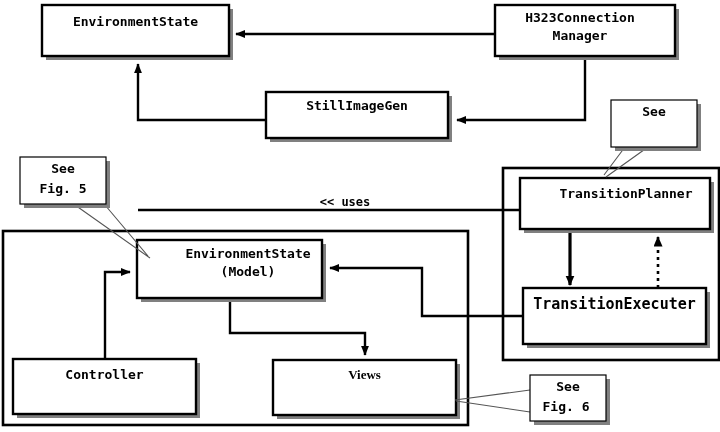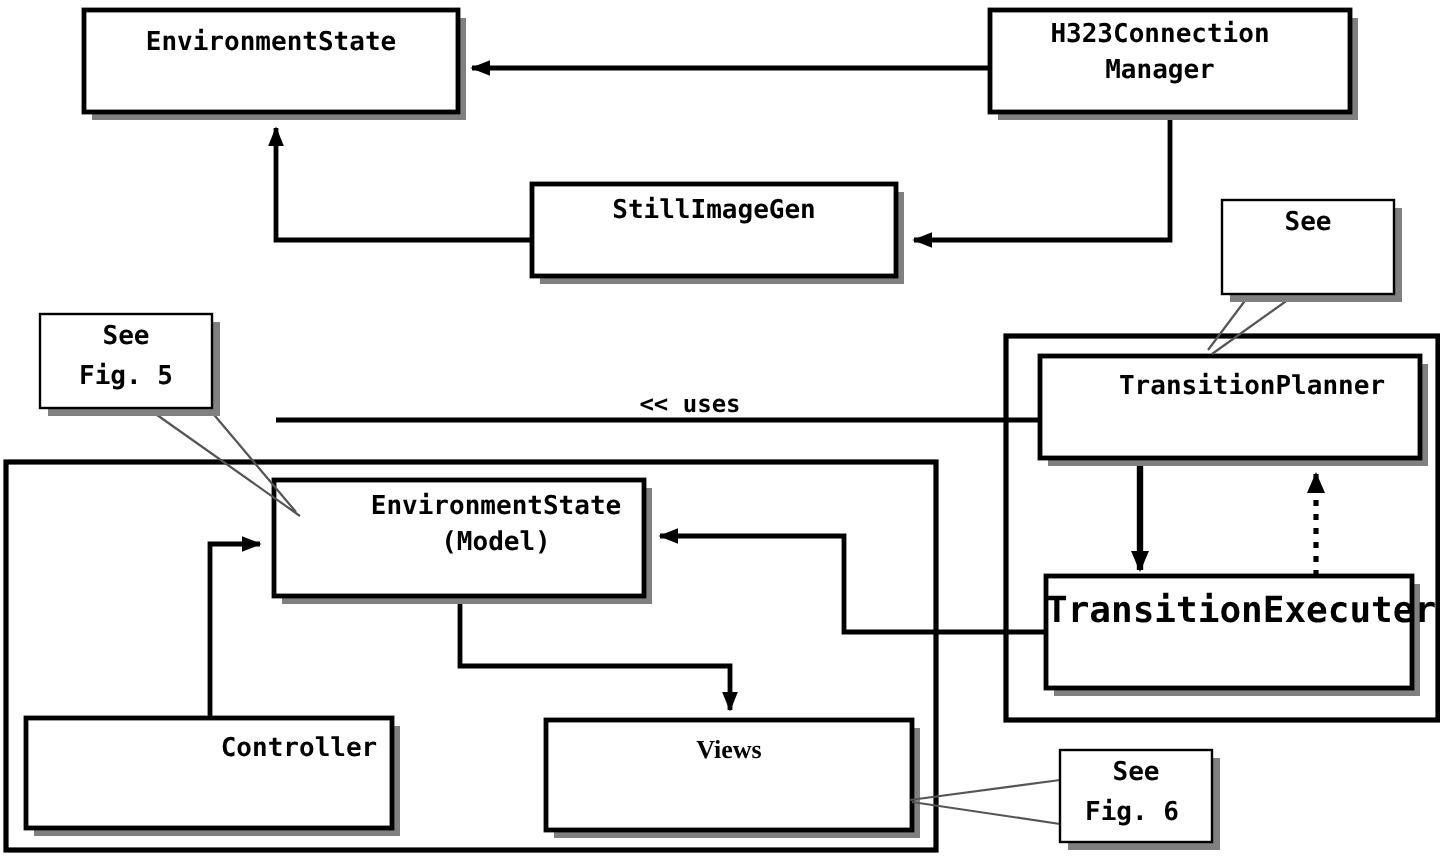--- a/index.html
+++ b/index.html
@@ -120,26 +120,26 @@
 
   <div class="lbl" style="left:42px;top:13px;width:187px;font-size:13px;">EnvironmentState</div>
 
   <div class="lbl" style="left:495px;top:9px;width:170px;font-size:13px;">H323Connection
 Manager</div>
 
   <div class="lbl" style="left:266px;top:97px;width:182px;font-size:13px;">StillImageGen</div>
 
   <div class="lbl" style="left:520px;top:185px;width:212px;font-size:13px;">TransitionPlanner</div>
 
-  <div class="lbl" style="left:523px;top:294px;width:183px;font-size:18px;">TransitionExecuter</div>
+  <div class="lbl" style="left:523px;top:294px;width:183px;font-size:15px;">TransitionExecuter</div>
 
   <div class="lbl" style="left:137px;top:245px;width:222px;font-size:13px;">EnvironmentState
 (Model)</div>
 
-  <div class="lbl" style="left:13px;top:366px;width:183px;font-size:13px;margin-left:45px;">Controller</div>
+  <div class="lbl" style="left:13px;top:366px;width:183px;font-size:13px;">Controller</div>
 
   <div class="lbl" style="left:273px;top:366px;width:183px;font-size:13px;font-family:Liberation Serif, serif;">Views</div>
 
   <div class="lbl" style="left:300px;top:194px;width:90px;font-size:12px;">&lt;&lt; uses</div>
 
   <div class="lbl" style="left:20px;top:160px;width:86px;font-size:13px;">See</div>
   <div class="lbl" style="left:20px;top:180px;width:86px;font-size:13px;">Fig. 5</div>
 
   <div class="lbl" style="left:611px;top:103px;width:86px;font-size:13px;">See</div>
 

